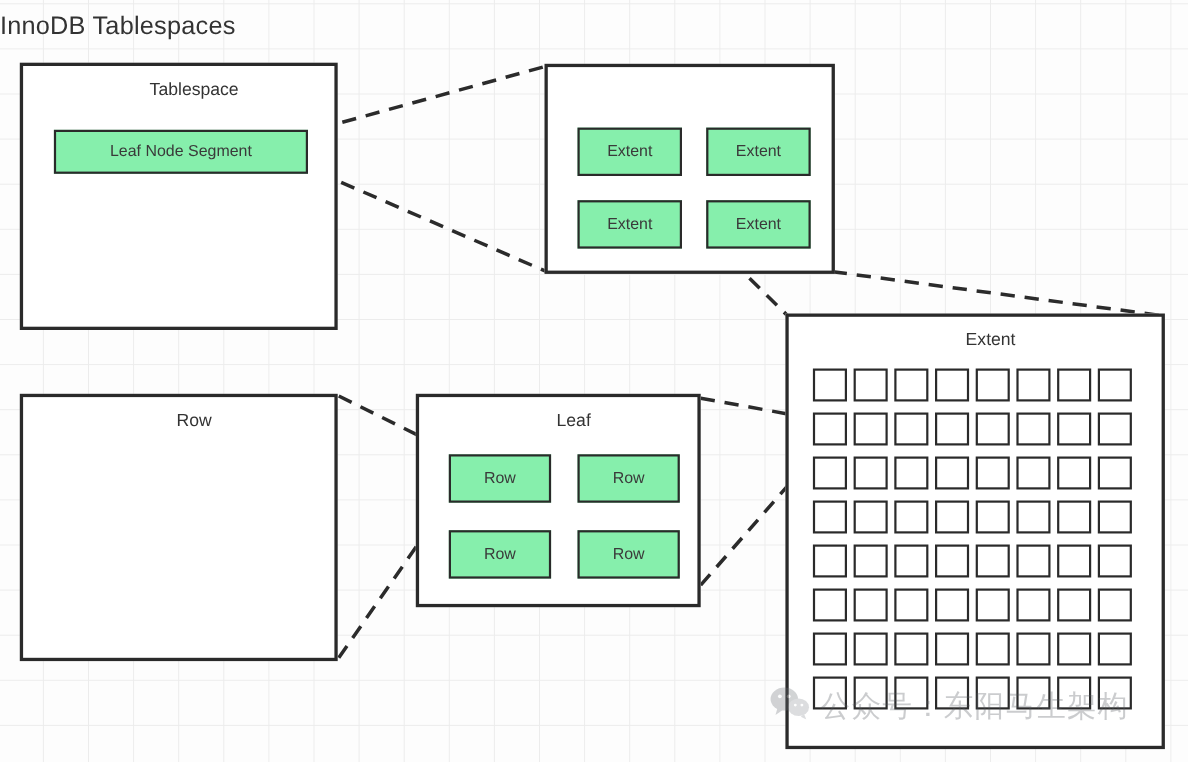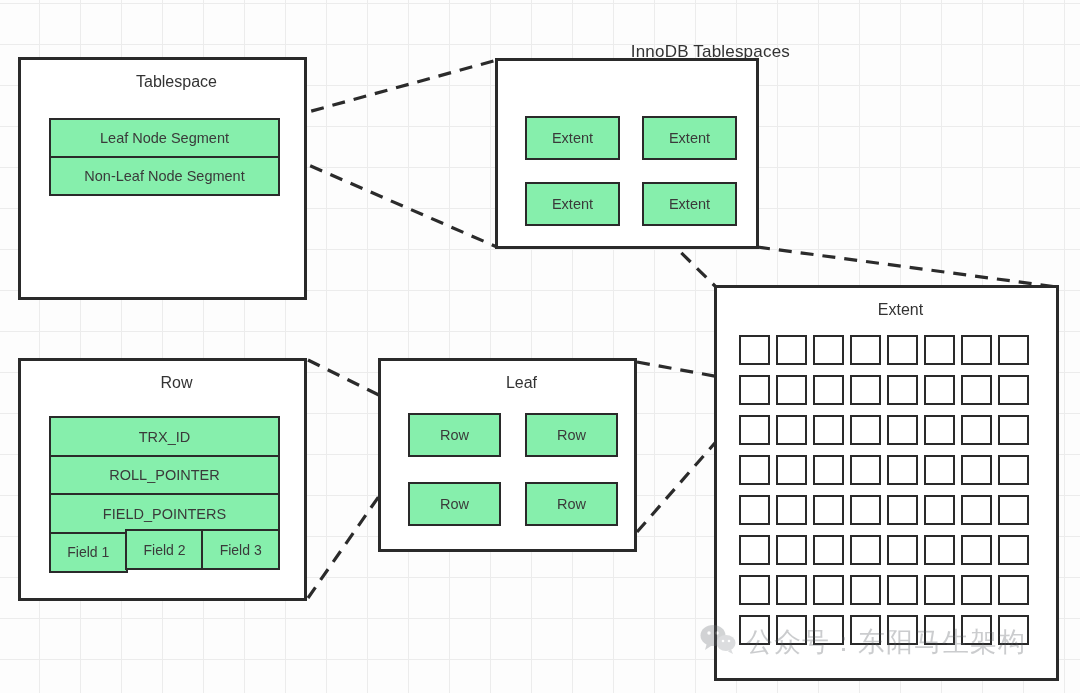--- a/index.html
+++ b/index.html
@@ -26,25 +26,24 @@
     background-position: -2px 3px;
     overflow: hidden;
   }
 
   
   #diagram-title {
     position: absolute;
     left: 0;
     top: 10px;
     width: 790px;
-    text-align: right;
-    font-size: 17px;
+    text-align: left;
+    font-size: 23px;
     color: #333333;
     letter-spacing: 0.2px;
-    margin-top: 32px;
   }
 
   
   #connectors {
     position: absolute;
     left: 0;
     top: 0;
     width: 1080px;
     height: 693px;
     pointer-events: none;
@@ -210,45 +209,34 @@
 
     <line x1="308" y1="360" x2="407" y2="409"></line>
 
     <line x1="308" y1="598" x2="407" y2="456"></line>
   </svg>
 
   <div class="box" id="tablespace-box">
     <div class="box-title">Tablespace</div>
     <div class="seg-stack">
       <div class="cell">Leaf Node Segment</div>
-      <div class="cell">Non-Leaf Node Segment</div>
     </div>
   </div>
 
   <div class="box" id="segment-box">
     <div class="grid2">
       <div class="cell">Extent</div>
       <div class="cell">Extent</div>
       <div class="cell">Extent</div>
       <div class="cell">Extent</div>
     </div>
   </div>
 
   <div class="box" id="row-box">
     <div class="box-title">Row</div>
-    <div class="field-stack">
-      <div class="cell">TRX_ID</div>
-      <div class="cell">ROLL_POINTER</div>
-      <div class="cell">FIELD_POINTERS</div>
-      <div class="field-row">
-        <div class="cell">Field 1</div>
-        <div class="cell">Field 2</div>
-        <div class="cell">Field 3</div>
-      </div>
-    </div>
   </div>
 
   <div class="box" id="page-box">
     <div class="box-title">Leaf</div>
     <div class="grid2">
       <div class="cell">Row</div>
       <div class="cell">Row</div>
       <div class="cell">Row</div>
       <div class="cell">Row</div>
     </div>

